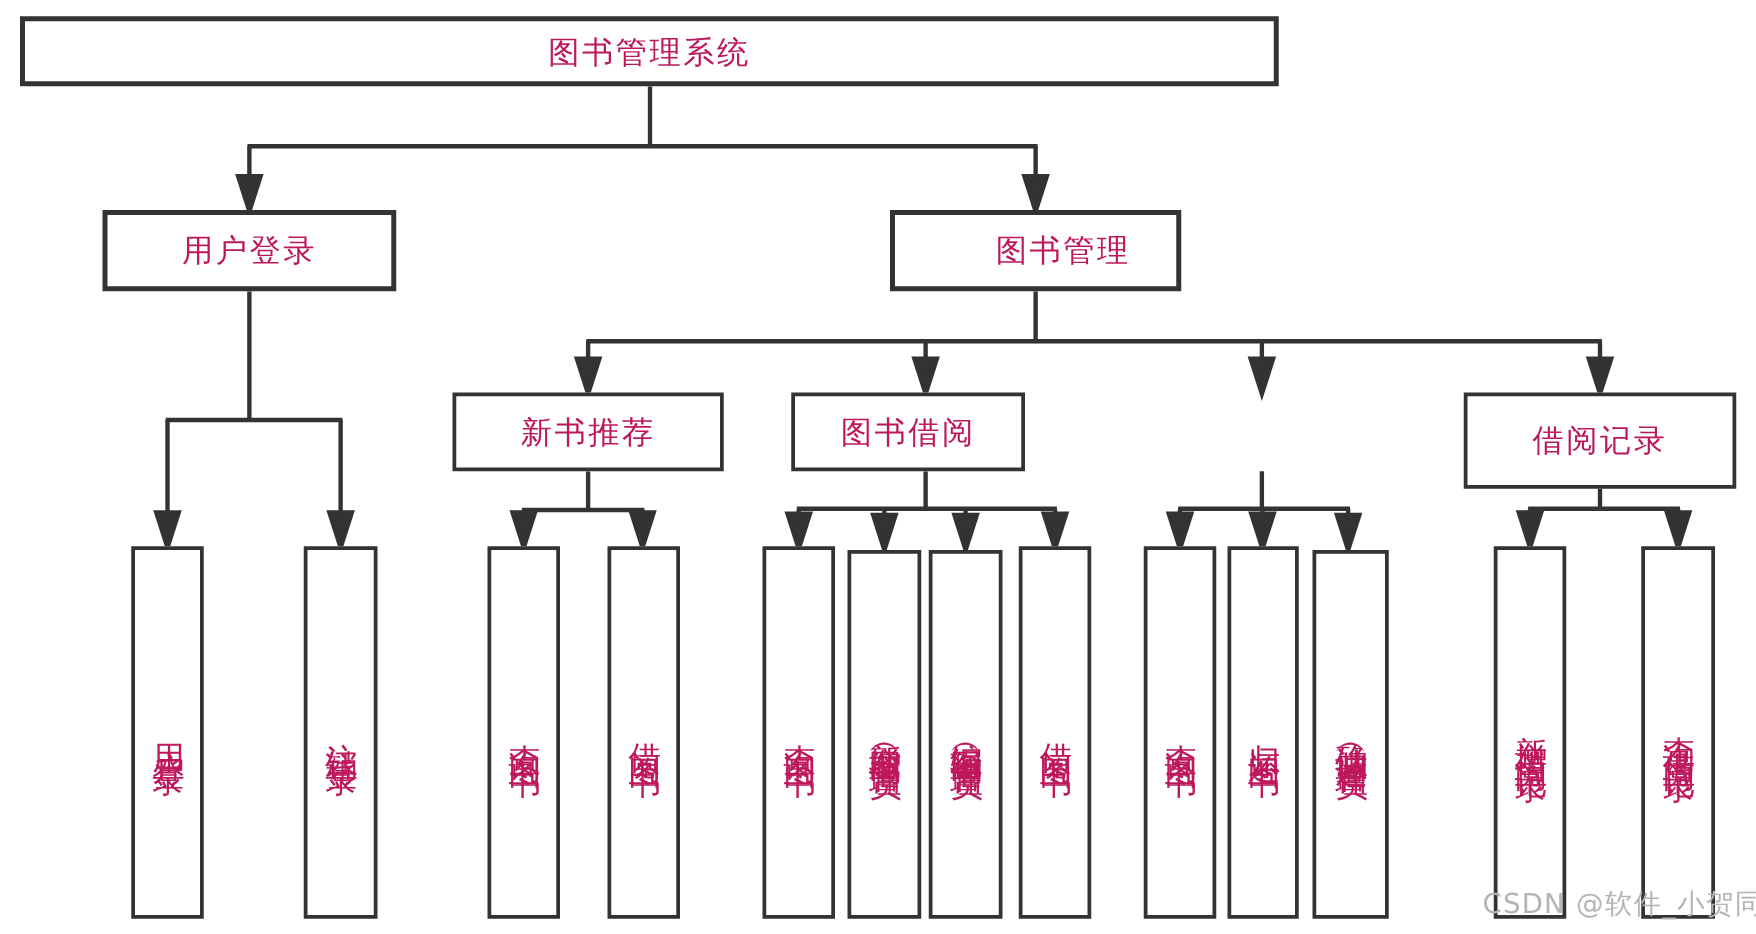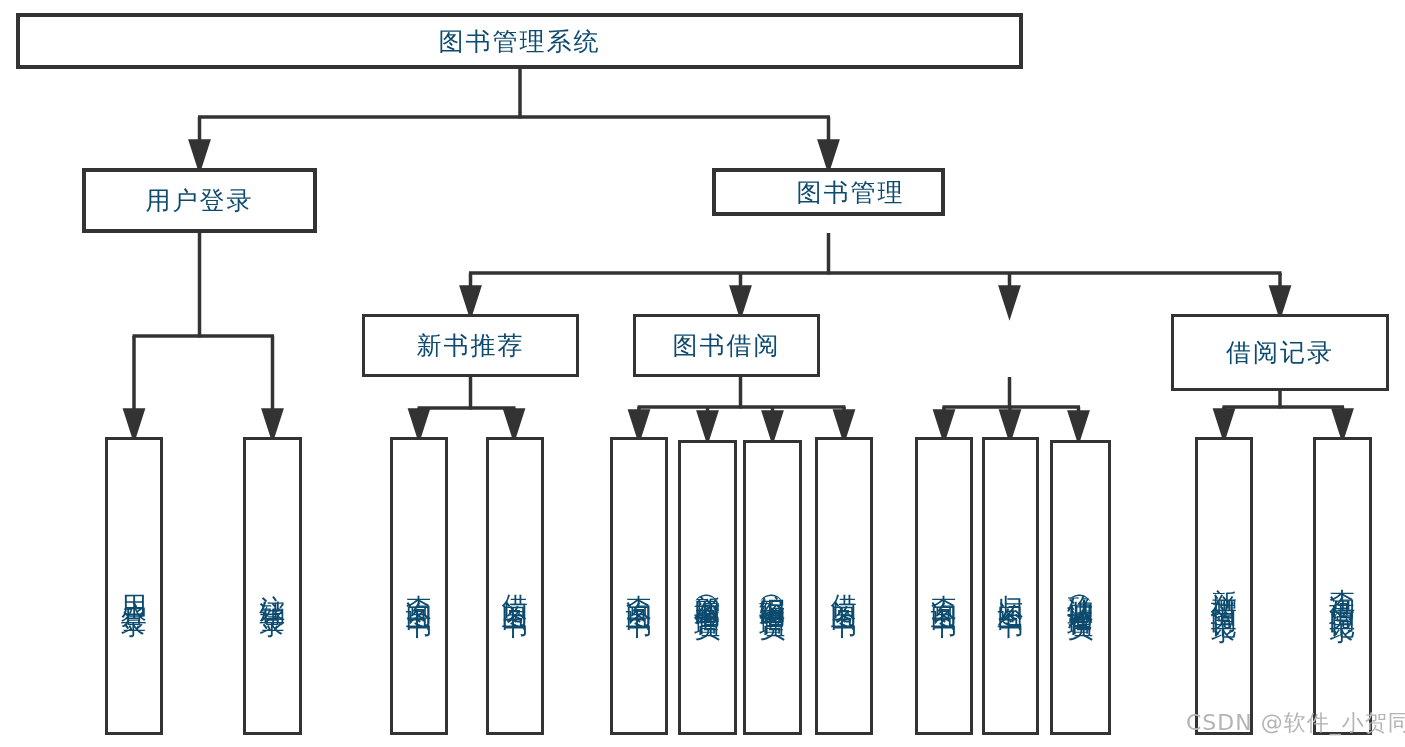--- a/index.html
+++ b/index.html
@@ -10,21 +10,21 @@
     font-family:"DejaVu Sans","Liberation Sans",sans-serif;
     overflow:hidden;
   }
   svg.connectors{position:absolute;left:0;top:0;z-index:0;}
   .node{
     position:absolute;
     background:#ffffff;
     border:3px solid #333333;
     box-sizing:border-box;
     display:flex;align-items:center;justify-content:center;
-    color:#0c4a6e;
+    color:#be185d;
     z-index:1;
   }
   .thick{border-width:4px;}
   .hlabel{font-size:25px;letter-spacing:2px;white-space:nowrap;}
   .vnode .vtext{
     writing-mode:vertical-rl;
     text-orientation:mixed;
     font-size:26px;
     letter-spacing:6px;
     line-height:1.1;
@@ -123,21 +123,21 @@
     </g>
   </svg>
 
   <div class="node thick" style="left:16px;top:13px;width:1007px;height:56px;">
     <span class="hlabel">图书管理系统</span>
   </div>
 
   <div class="node thick" style="left:82px;top:168px;width:235px;height:65px;">
     <span class="hlabel">用户登录</span>
   </div>
-  <div class="node thick" style="left:712px;top:168px;width:233px;height:48px;padding-left:44px;">
+  <div class="node thick" style="left:712px;top:168px;width:233px;height:65px;padding-left:44px;">
     <span class="hlabel">图书管理</span>
   </div>
 
   <div class="node" style="left:362px;top:314px;width:217px;height:63px;text-align:right;">
     <span class="hlabel">新书推荐</span>
   </div>
   <div class="node" style="left:633px;top:314px;width:187px;height:63px;">
     <span class="hlabel">图书借阅</span>
   </div>
   <div class="node" style="left:1171px;top:314px;width:218px;height:77px;">

